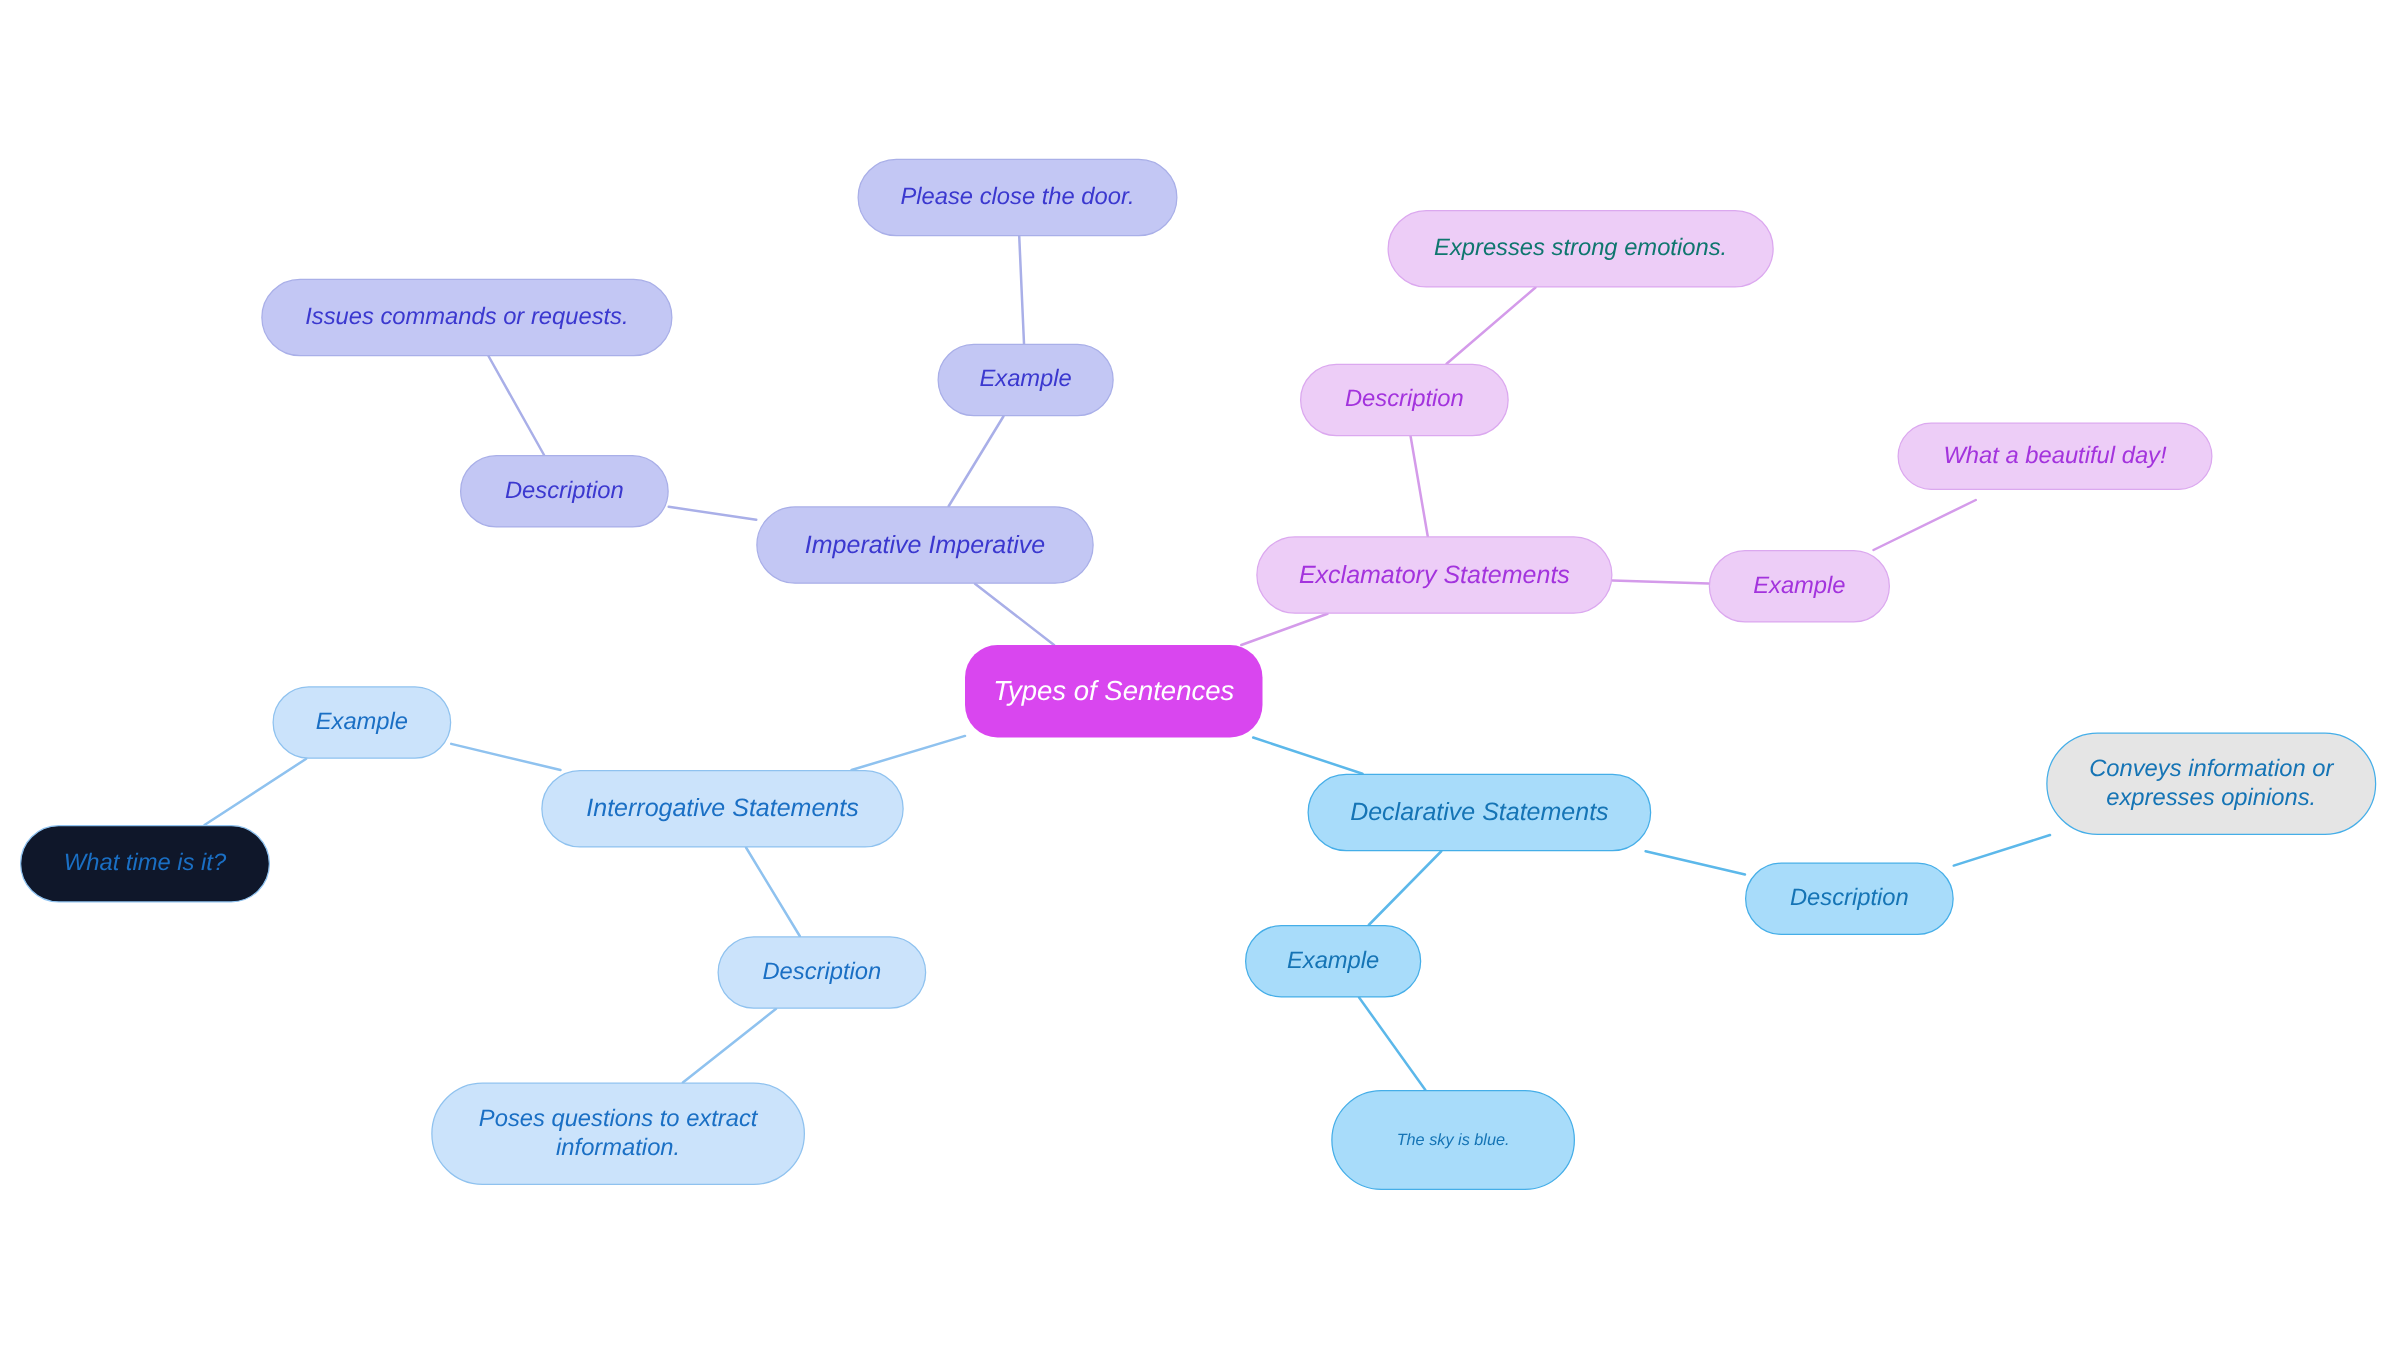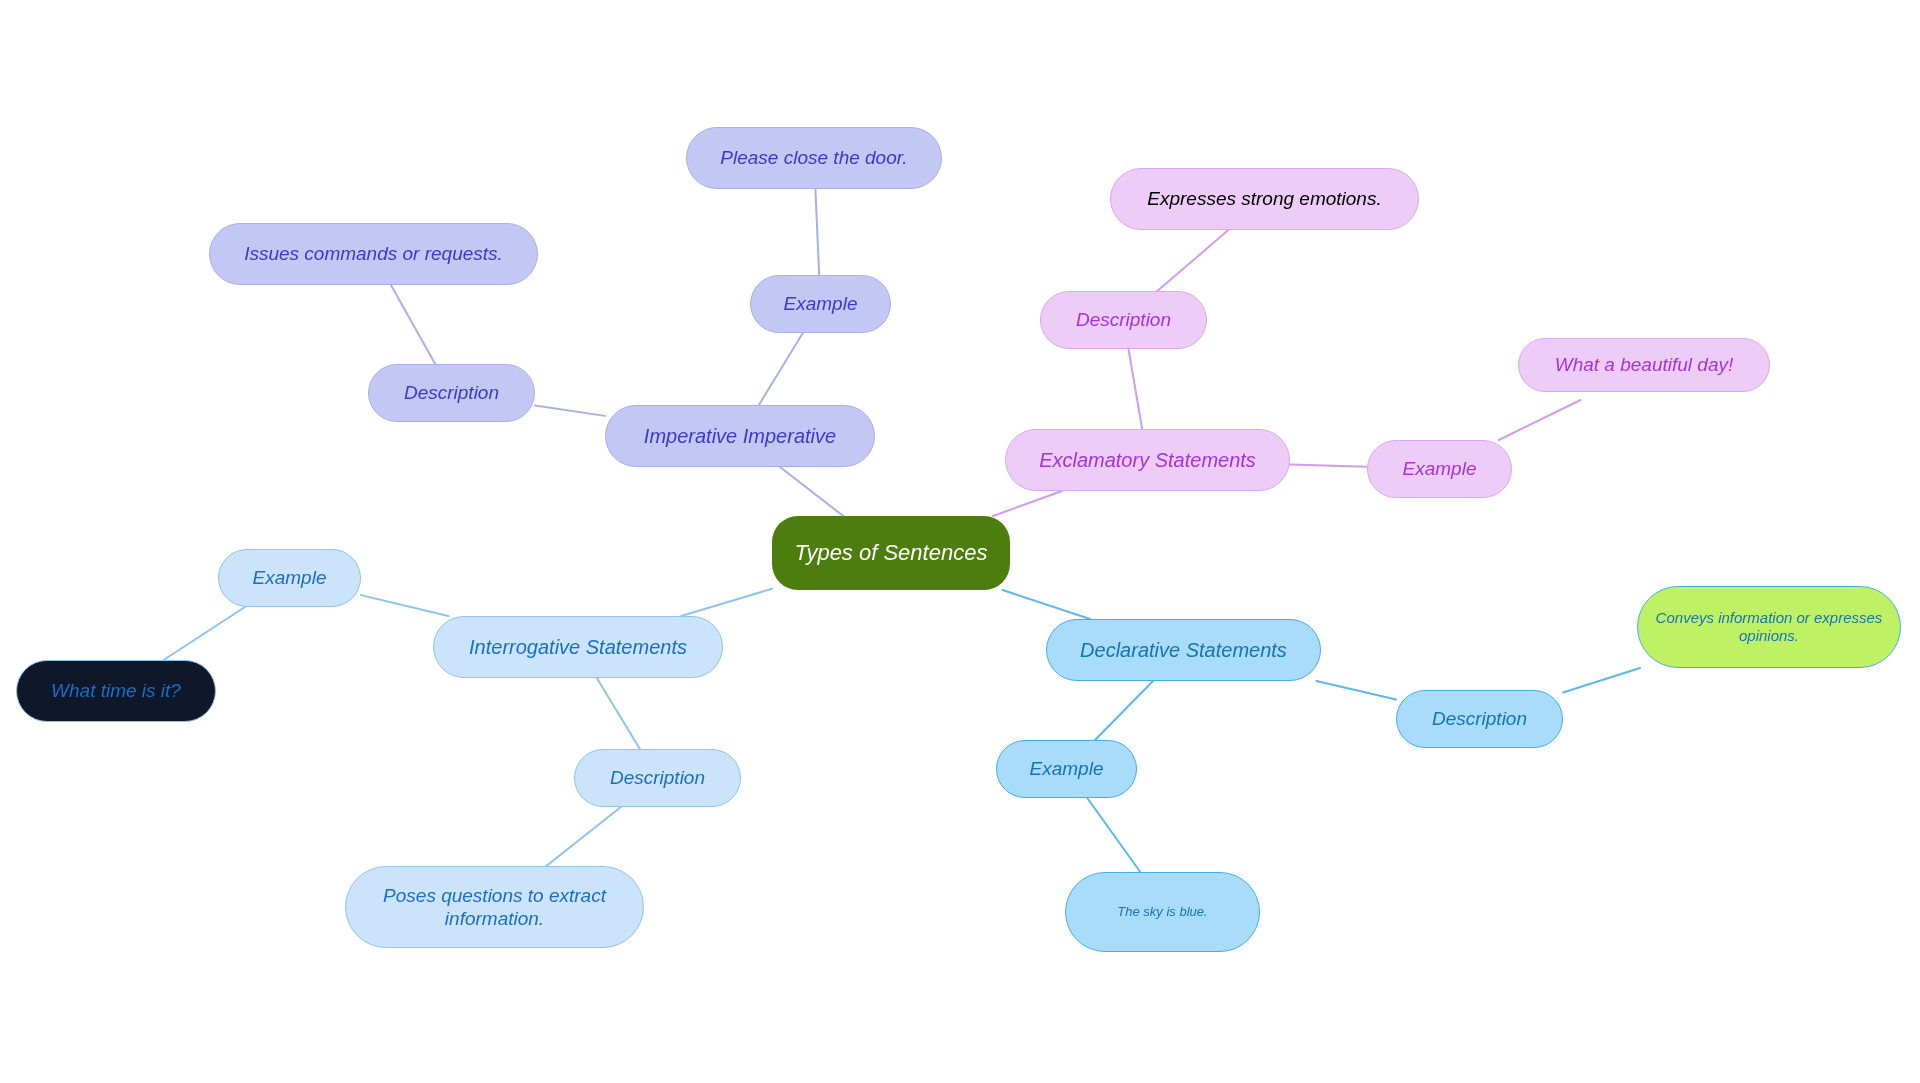--- a/index.html
+++ b/index.html
@@ -63,35 +63,35 @@
       <line x1="244.97345132743362" y1="607" x2="163.59734513274336" y2="660" stroke="#8fc2ef" stroke-width="2" stroke-linecap="round"></line>
       <line x1="596.8129770992366" y1="678" x2="639.9007633587786" y2="749" stroke="#8fc2ef" stroke-width="2" stroke-linecap="round"></line>
       <line x1="620.8565891472869" y1="807" x2="546.3062015503876" y2="866" stroke="#8fc2ef" stroke-width="2" stroke-linecap="round"></line>
       <line x1="1002.5721649484536" y1="590" x2="1090.020618556701" y2="619" stroke="#5cb8ea" stroke-width="2" stroke-linecap="round"></line>
       <line x1="1316.4855072463768" y1="681" x2="1396" y2="699.535472972973" stroke="#5cb8ea" stroke-width="2" stroke-linecap="round"></line>
       <line x1="1563" y1="692.4645941278065" x2="1639.983695652174" y2="668" stroke="#5cb8ea" stroke-width="2" stroke-linecap="round"></line>
       <line x1="1153.0210084033613" y1="681" x2="1095.0126050420167" y2="740" stroke="#5cb8ea" stroke-width="2" stroke-linecap="round"></line>
       <line x1="1087.2761194029852" y1="798" x2="1140.2910447761194" y2="872" stroke="#5cb8ea" stroke-width="2" stroke-linecap="round"></line>
     </svg>
   <div id="nodes-layer">
-      <div class="node root" style="left: 772px; top: 516px; width: 238px; height: 74px; background: #4d7c0f; border-color: rgb(18, 24, 38); color: rgb(255, 255, 255); font-size: 22px;"><span>Types of Sentences</span></div>
+      <div class="node root" style="left: 772px; top: 516px; width: 238px; height: 74px; background: #d946ef; border-color: rgb(18, 24, 38); color: rgb(255, 255, 255); font-size: 22px;"><span>Types of Sentences</span></div>
       <div class="node" style="left: 605px; top: 405px; width: 270px; height: 62px; background: rgb(195, 199, 244); border-color: rgb(169, 175, 232); color: rgb(59, 56, 207); font-size: 20px;"><span>Imperative Imperative</span></div>
       <div class="node" style="left: 368px; top: 364px; width: 167px; height: 58px; background: rgb(195, 199, 244); border-color: rgb(169, 175, 232); color: rgb(59, 56, 207); font-size: 19px;"><span>Description</span></div>
       <div class="node" style="left: 209px; top: 223px; width: 329px; height: 62px; background: rgb(195, 199, 244); border-color: rgb(169, 175, 232); color: rgb(59, 56, 207); font-size: 19px;"><span>Issues commands or requests.</span></div>
       <div class="node" style="left: 750px; top: 275px; width: 141px; height: 58px; background: rgb(195, 199, 244); border-color: rgb(169, 175, 232); color: rgb(59, 56, 207); font-size: 19px;"><span>Example</span></div>
       <div class="node" style="left: 686px; top: 127px; width: 256px; height: 62px; background: rgb(195, 199, 244); border-color: rgb(169, 175, 232); color: rgb(59, 56, 207); font-size: 19px;"><span>Please close the door.</span></div>
       <div class="node" style="left: 1005px; top: 429px; width: 285px; height: 62px; background: rgb(237, 205, 247); border-color: rgb(219, 168, 239); color: rgb(163, 51, 221); font-size: 20px;"><span>Exclamatory Statements</span></div>
       <div class="node" style="left: 1040px; top: 291px; width: 167px; height: 58px; background: rgb(237, 205, 247); border-color: rgb(219, 168, 239); color: rgb(163, 51, 221); font-size: 19px;"><span>Description</span></div>
-      <div class="node" style="left: 1110px; top: 168px; width: 309px; height: 62px; background: rgb(237, 205, 247); border-color: rgb(219, 168, 239); color: #000000; font-size: 19px;"><span>Expresses strong emotions.</span></div>
+      <div class="node" style="left: 1110px; top: 168px; width: 309px; height: 62px; background: rgb(237, 205, 247); border-color: rgb(219, 168, 239); color: #0f766e; font-size: 19px;"><span>Expresses strong emotions.</span></div>
       <div class="node" style="left: 1367px; top: 440px; width: 145px; height: 58px; background: rgb(237, 205, 247); border-color: rgb(219, 168, 239); color: rgb(163, 51, 221); font-size: 19px;"><span>Example</span></div>
       <div class="node" style="left: 1518px; top: 338px; width: 252px; height: 54px; background: rgb(237, 205, 247); border-color: rgb(219, 168, 239); color: rgb(163, 51, 221); font-size: 19px;"><span>What a beautiful day!</span></div>
       <div class="node" style="left: 433px; top: 616px; width: 290px; height: 62px; background: rgb(203, 227, 251); border-color: rgb(143, 194, 239); color: rgb(26, 111, 196); font-size: 20px;"><span>Interrogative Statements</span></div>
       <div class="node" style="left: 218px; top: 549px; width: 143px; height: 58px; background: rgb(203, 227, 251); border-color: rgb(143, 194, 239); color: rgb(26, 111, 196); font-size: 19px;"><span>Example</span></div>
       <div class="node" style="left: 16px; top: 660px; width: 200px; height: 62px; background: #0f172a; border-color: rgb(143, 194, 239); color: rgb(26, 111, 196); font-size: 19px;"><span>What time is it?</span></div>
       <div class="node" style="left: 574px; top: 749px; width: 167px; height: 58px; background: rgb(203, 227, 251); border-color: rgb(143, 194, 239); color: rgb(26, 111, 196); font-size: 19px;"><span>Description</span></div>
       <div class="node" style="left: 345px; top: 866px; width: 299px; height: 82px; background: rgb(203, 227, 251); border-color: rgb(143, 194, 239); color: rgb(26, 111, 196); font-size: 19px;"><span>Poses questions to extract information.</span></div>
       <div class="node" style="left: 1046px; top: 619px; width: 275px; height: 62px; background: rgb(168, 220, 250); border-color: rgb(69, 174, 232); color: rgb(21, 116, 181); font-size: 20px;"><span>Declarative Statements</span></div>
       <div class="node" style="left: 1396px; top: 690px; width: 167px; height: 58px; background: rgb(168, 220, 250); border-color: rgb(69, 174, 232); color: rgb(21, 116, 181); font-size: 19px;"><span>Description</span></div>
-      <div class="node" style="left: 1637px; top: 586px; width: 264px; height: 82px; background: #bef264; border-color: rgb(69, 174, 232); color: rgb(21, 116, 181); font-size: 15px;"><span>Conveys information or expresses opinions.</span></div>
+      <div class="node" style="left: 1637px; top: 586px; width: 264px; height: 82px; background: #e5e5e5; border-color: rgb(69, 174, 232); color: rgb(21, 116, 181); font-size: 19px;"><span>Conveys information or expresses opinions.</span></div>
       <div class="node" style="left: 996px; top: 740px; width: 141px; height: 58px; background: rgb(168, 220, 250); border-color: rgb(69, 174, 232); color: rgb(21, 116, 181); font-size: 19px;"><span>Example</span></div>
       <div class="node" style="left: 1065px; top: 872px; width: 195px; height: 80px; background: rgb(168, 220, 250); border-color: rgb(69, 174, 232); color: rgb(21, 116, 181); font-size: 13px;"><span>The sky is blue.</span></div>
     </div>
 </div>
 
 </body></html>

